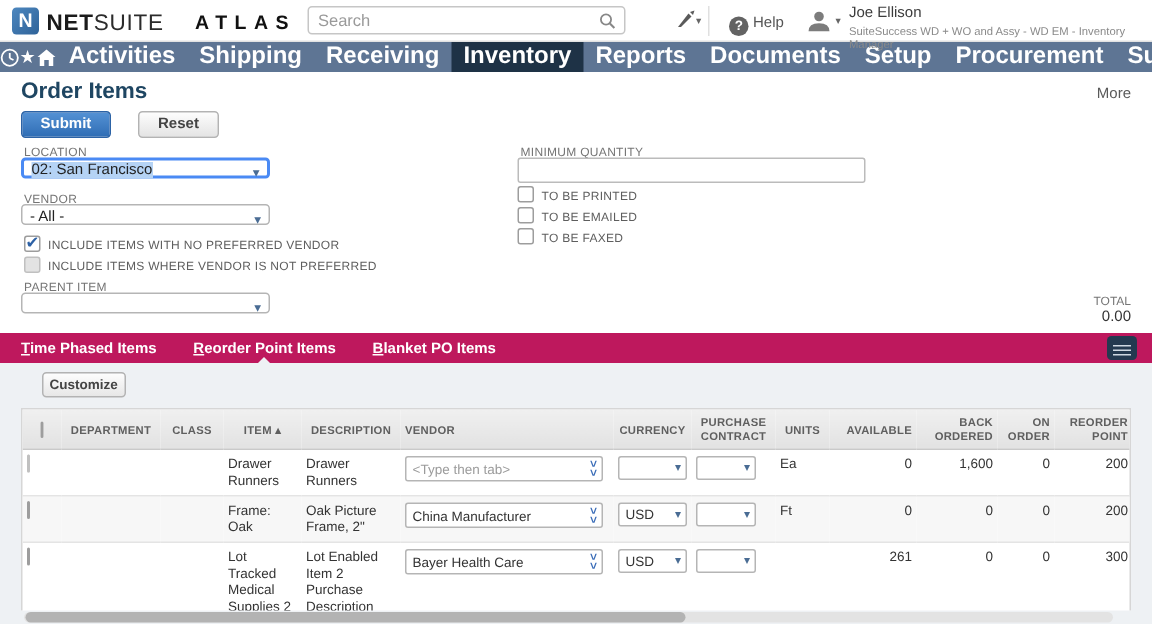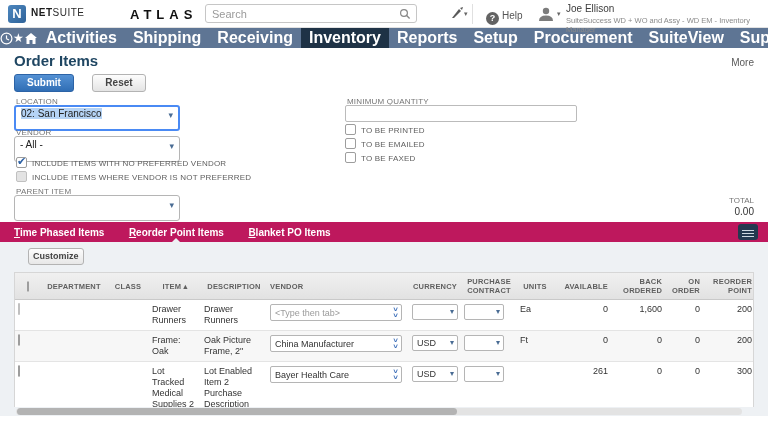--- a/index.html
+++ b/index.html
@@ -4,21 +4,21 @@
 <style>
   * { margin:0; padding:0; box-sizing:border-box; }
   html,body { width:768px; height:423px; overflow:hidden; background:#fff;
     font-family:"Liberation Sans", sans-serif; }
 
   
   .topbar { position:relative; height:28px; background:#fff; border-bottom:1px solid #e2e2e2; }
   .logo-square { position:absolute; left:8px; top:5px; width:18px; height:18px; border-radius:3px;
     background:linear-gradient(135deg,#4d87bf 0%, #2f6399 100%); color:#fff; font-weight:bold;
     font-size:13px; text-align:center; line-height:18px; }
-  .brand { position:absolute; left:31px; top:7px; font-size:10px; letter-spacing:.5px; color:#1b1b1b; }
+  .brand { position:absolute; left:31px; top:7px; font-size:15px; letter-spacing:.5px; color:#1b1b1b; }
   .brand b { font-weight:bold; } .brand span { font-weight:normal; color:#2b2b2b; }
   .atlas { position:absolute; left:130px; top:7px; font-size:13px; font-weight:bold;
     letter-spacing:5px; color:#111; }
   .searchbox { position:absolute; left:205px; top:4px; width:212px; height:19px;
     border:1px solid #c6c6c6; border-radius:3px; background:#fff; }
   .searchbox input { position:absolute; left:6px; top:1px; width:180px; height:15px; border:0;
     outline:none; font-size:11px; color:#444; background:transparent; }
   .searchbox input::placeholder { color:#9a9a9a; }
   .search-glyph { position:absolute; right:5px; top:3px; }
   .hdr-ico { position:absolute; top:6px; color:#555; }
@@ -42,21 +42,21 @@
   .page-title { position:absolute; left:14px; top:52px; font-size:15px; font-weight:bold; color:#1f4662; }
   .more-link { position:absolute; right:14px; top:57px; font-size:10px; color:#5a5a5a; cursor:pointer; }
   .btn-row { position:absolute; left:14px; top:72px; }
   .btn { display:inline-block; height:18px; line-height:16px; font-size:10px; font-weight:bold;
     border-radius:3px; padding:0 12px; cursor:pointer; }
   .btn-primary { background:linear-gradient(#5491d4,#306eb5); border:1px solid #2c63a6; color:#fff; margin-right:14px; }
   .btn-secondary { background:linear-gradient(#fdfdfd,#e4e4e4); border:1px solid #b3b3b3; color:#444; }
 
   
   .flabel { position:absolute; font-size:8px; color:#757575; letter-spacing:.2px; }
-  .fselect { position:absolute; height:26px; background:#fff; border:1px solid #b5b5b5;
+  .fselect { position:absolute; height:14px; background:#fff; border:1px solid #b5b5b5;
     border-radius:3px; font-size:10px; color:#222; line-height:16px; padding-left:5px; cursor:pointer; }
   .fselect .arr { position:absolute; right:5px; top:1px; font-size:9px; color:#4a6c94; }
   .fselect.focused { border:2px solid #4a8af4; line-height:14px; }
   .fselect.focused .sel-text { background:#b5d3f5; }
   .ftext { position:absolute; height:17px; background:#fff; border:1px solid #bbb; border-radius:2px;
     font-size:10px; padding:0 4px; color:#333; }
   .cb { position:absolute; width:11px; height:11px; background:#fff; border:1px solid #9d9d9d;
     border-radius:2px; cursor:pointer; }
   .cb.checked::after { content:"\2714"; position:absolute; left:0px; top:-3px; font-size:11px; color:#2d61a5; }
   .cb.gray { background:#e3e3e3; border-color:#c0c0c0; }
@@ -167,20 +167,21 @@
   <span class="nav-ico">
     <svg width="14" height="13" viewBox="0 0 14 13" style="margin:3px auto;">
         <path d="M7 1 L13 6 L11.5 6 L11.5 12 L8.5 12 L8.5 8 L5.5 8 L5.5 12 L2.5 12 L2.5 6 L1 6 Z" fill="#fff"></path>
       </svg>
   </span>
   <span class="nav-item">Activities</span>
   <span class="nav-item">Shipping</span>
   <span class="nav-item">Receiving</span>
   <span class="nav-item active">Inventory</span>
   <span class="nav-item">Reports</span>
+  <span class="nav-item">Documents</span>
   <span class="nav-item">Setup</span>
   <span class="nav-item">Procurement</span>
   <span class="nav-item">SuiteView</span>
   <span class="nav-item">Support</span>
 </div>
 
 <h1 class="page-title">Order Items</h1>
 <span class="more-link">More</span>
 <div class="btn-row">
   <span class="btn btn-primary">Submit</span>

